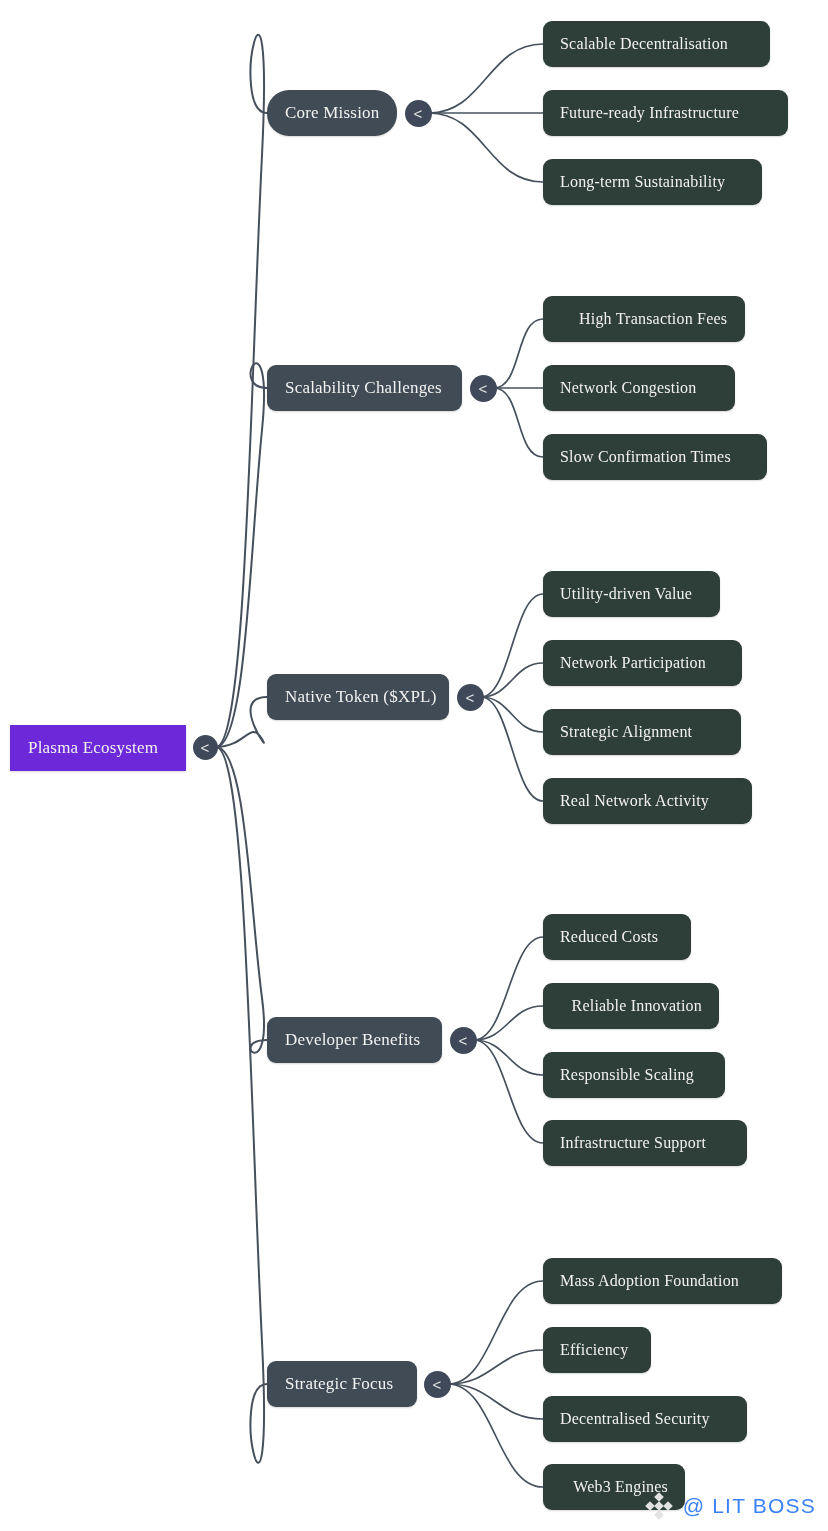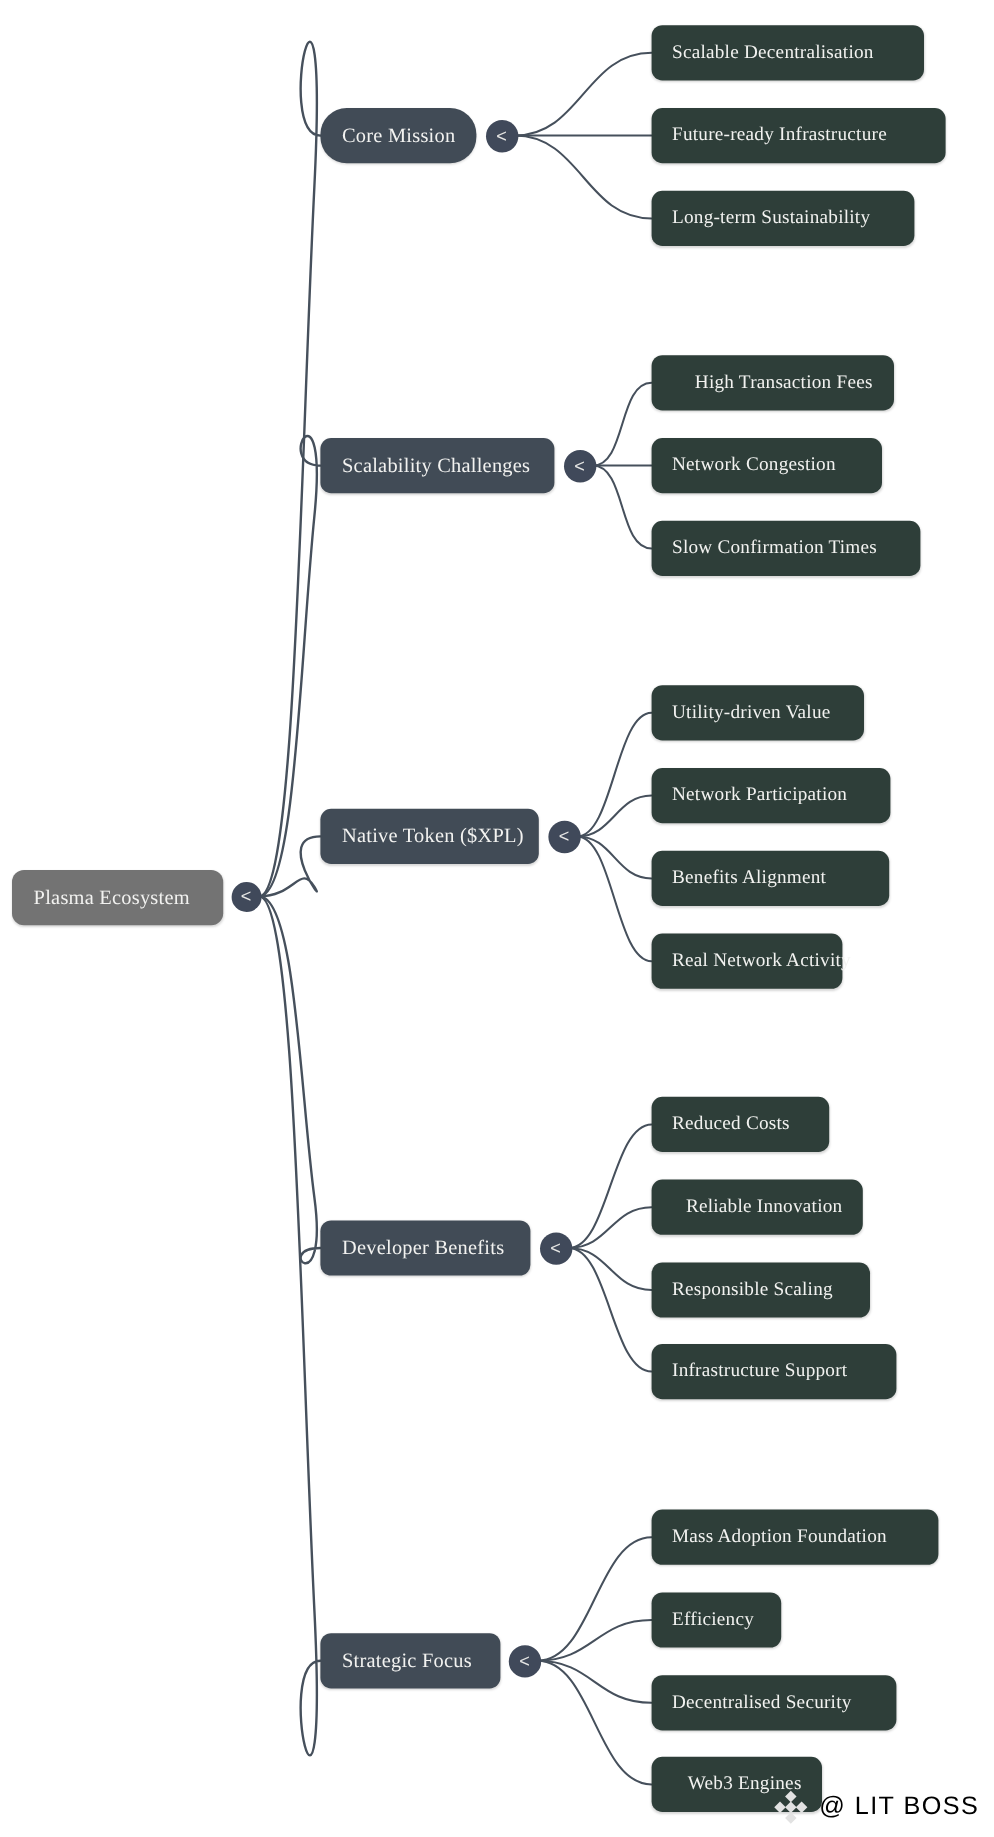--- a/index.html
+++ b/index.html
@@ -32,24 +32,24 @@
     color: #f2f2f0;
     white-space: nowrap;
     letter-spacing: 0.2px;
     box-shadow: 0 1px 2px rgba(0,0,0,0.16);
   }
   .node-label {
     display: block;
     width: 100%;
   }
   .node.root {
-    background: #737373;
+    background: #6d28d9;
     font-size: 17px;
     padding: 0 18px;
-    border-radius: 10px;
+    border-radius: 0;
   }
   .node.branch {
     background: #414b56;
     font-size: 17px;
     padding: 0 18px;
   }
   .node.leaf {
     background: #2e3e39;
     font-size: 16px;
     padding: 0 17px;
@@ -77,21 +77,21 @@
     margin-left: -12.5px;
     margin-top: -12.5px;
   }
   #watermark {
     position: absolute;
     right: 12px;
     bottom: 10px;
     display: flex;
     align-items: center;
     gap: 9px;
-    color: #000000;
+    color: #3b82f6;
     font-size: 21px;
     font-family: "Liberation Sans", sans-serif;
     letter-spacing: 1.2px;
     user-select: none;
   }
   #watermark .wm-logo {
     display: block;
     width: 30px;
     height: 30px;
   }
@@ -162,23 +162,23 @@
         <span class="node-label">Native Token ($XPL)</span>
       </div>
       <div class="toggle" style="left: 470px; top: 697px;">&lt;</div>
       <div class="node leaf" style="left: 543px; top: 571px; width: 177px; height: 46px;">
         <span class="node-label">Utility-driven Value</span>
       </div>
       <div class="node leaf" style="left: 543px; top: 640px; width: 199px; height: 46px;">
         <span class="node-label">Network Participation</span>
       </div>
       <div class="node leaf" style="left: 543px; top: 709px; width: 198px; height: 46px;">
-        <span class="node-label">Benefits Alignment</span>
-      </div>
-      <div class="node leaf" style="left: 543px; top: 778px; width: 159px; height: 46px;">
+        <span class="node-label">Strategic Alignment</span>
+      </div>
+      <div class="node leaf" style="left: 543px; top: 778px; width: 209px; height: 46px;">
         <span class="node-label">Real Network Activity</span>
       </div>
       <div class="node branch" style="left: 267px; top: 1017px; width: 175px; height: 46px;">
         <span class="node-label">Developer Benefits</span>
       </div>
       <div class="toggle" style="left: 463px; top: 1040px;">&lt;</div>
       <div class="node leaf" style="left: 543px; top: 914px; width: 148px; height: 46px; justify-content: flex-end;">
         <span class="node-label">Reduced Costs</span>
       </div>
       <div class="node leaf" style="left: 543px; top: 983px; width: 176px; height: 46px; text-align: right;">

